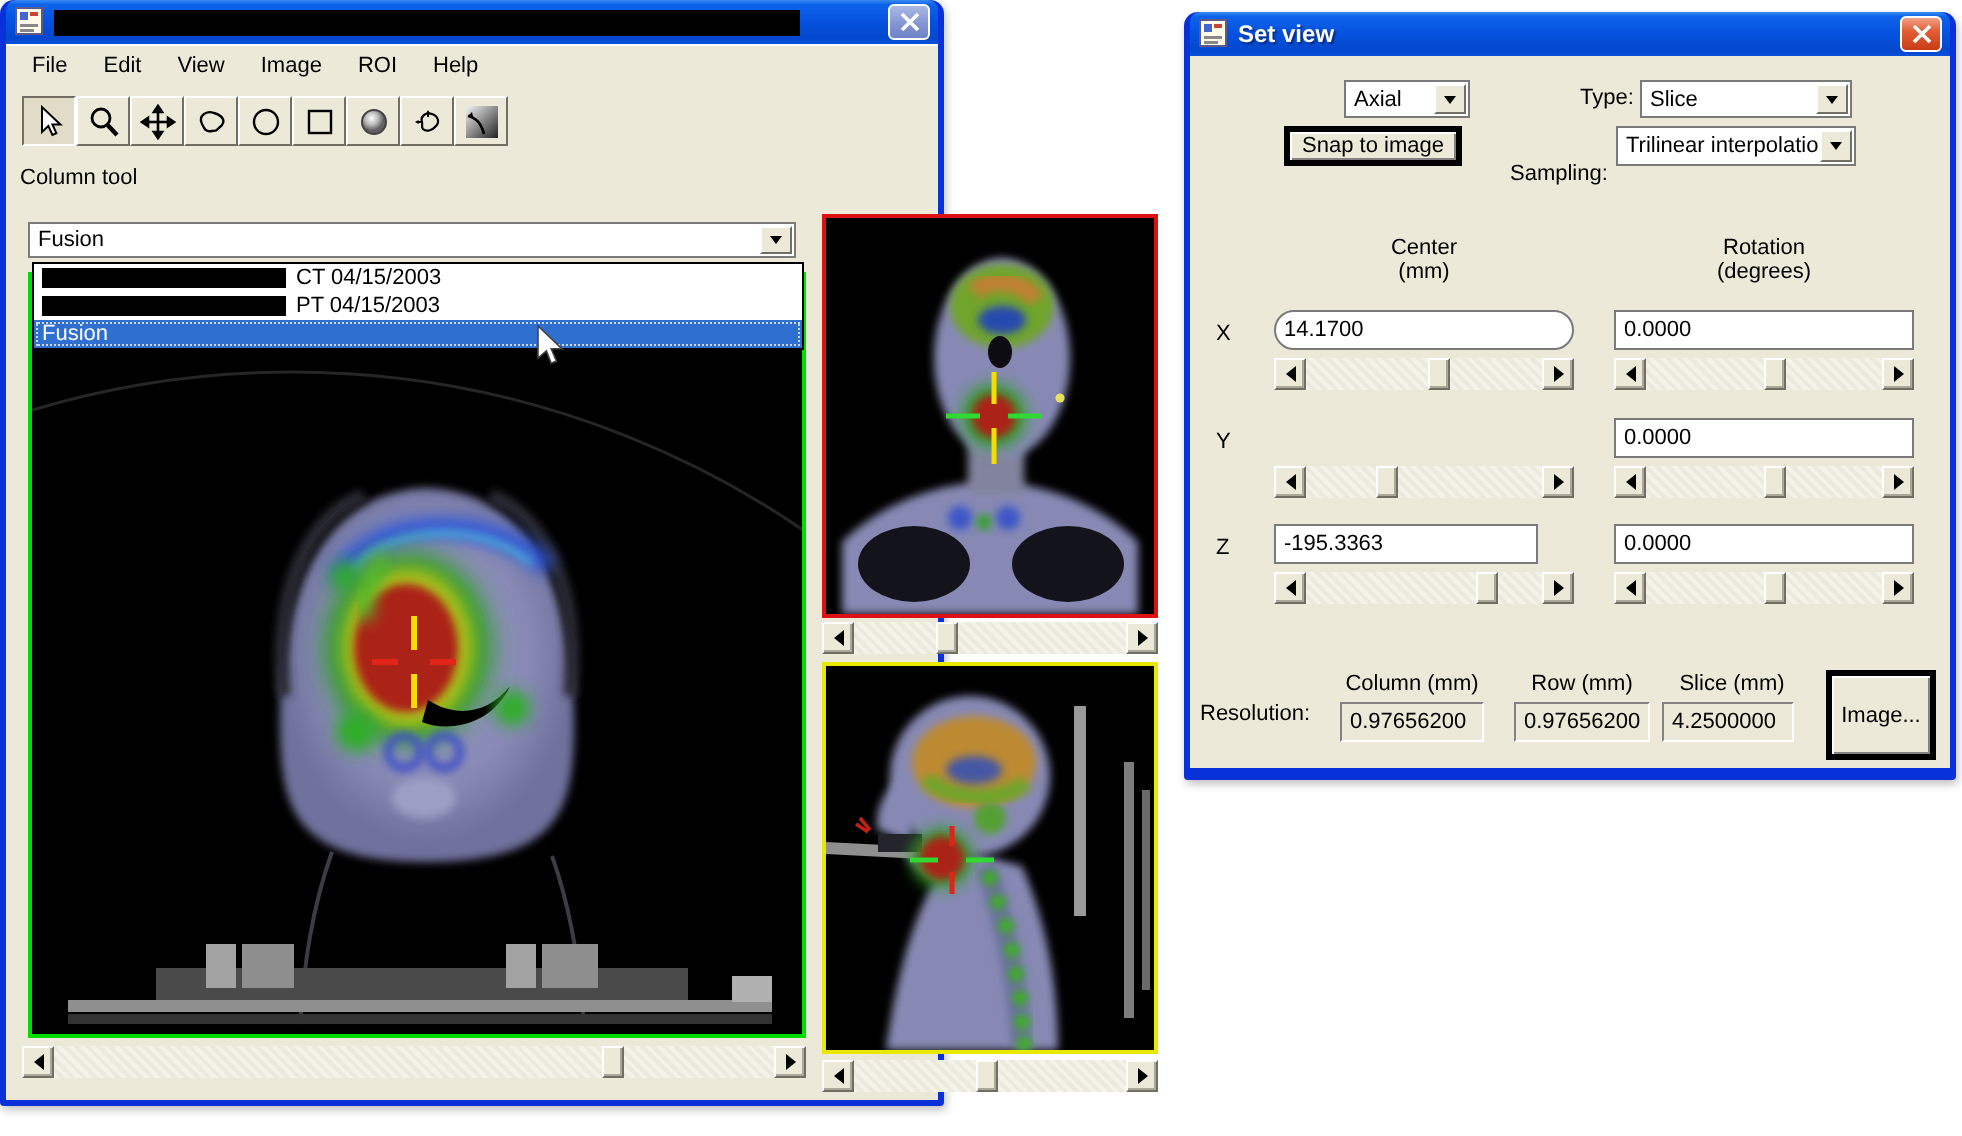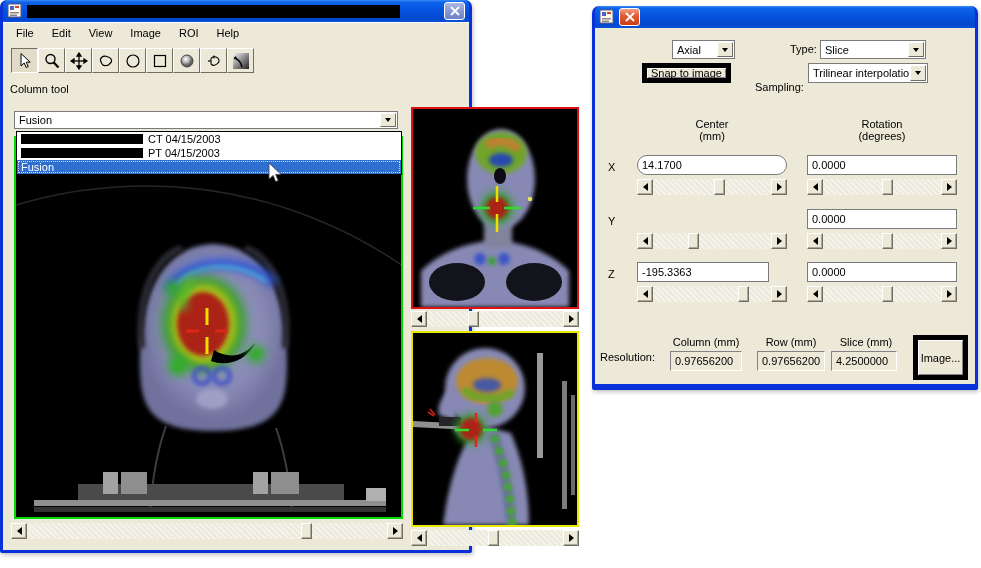--- a/index.html
+++ b/index.html
@@ -61,21 +61,21 @@
             box-shadow:inset -1px -1px 0 #aca899; display:flex; align-items:center; justify-content:center; }
   .sb-track { position:relative; flex:1; background:repeating-linear-gradient(45deg,#f5f3e8 0 2px,#eceade 2px 4px); }
   .sb-thumb { position:absolute; top:0; width:11px; height:16px; background:#ECE9D8;
               border:1px solid; border-color:#fff #716f64 #716f64 #fff; box-shadow:inset -1px -1px 0 #aca899; }
   .tri-left  { width:0; height:0; border:4px solid transparent; border-right:5px solid #000; border-left:none; }
   .tri-right { width:0; height:0; border:4px solid transparent; border-left:5px solid #000; border-right:none; }
 
   
   .label { position:absolute; font-size:11px; color:#000; white-space:nowrap; }
   .xp-button { position:absolute; background:#ECE9D8; font-size:11px; color:#000;
-               border:5px solid #000000; box-shadow:inset 1px 1px 0 #fff, inset -1px -1px 0 #848284;
+               border:3px solid #000000; box-shadow:inset 1px 1px 0 #fff, inset -1px -1px 0 #848284;
                display:flex; align-items:center; justify-content:center; }
   .xp-input { position:absolute; background:#fff; border:1px solid #7a7a7a; font-size:11px;
               font-family:"Liberation Sans",sans-serif; padding:0 4px; outline:none; }
   .hdr2 { position:absolute; font-size:11px; text-align:center; line-height:12px; }
   .sunken-box { position:absolute; background:#ECE9D8; font-size:11px; padding:3px 0 12px 4px;
                 border:1px solid; border-color:#848284 #fff #fff #848284; }
   .res-hdr { position:absolute; font-size:11px; text-align:center; }
 
   .cursor-overlay { position:absolute; z-index:60; pointer-events:none; }
 </style>
@@ -381,20 +381,21 @@
     <div class="titlebar">
       <span class="app-icon">
         <svg viewBox="0 0 16 16">
             <rect x="1" y="1" width="13" height="13" fill="#fffbe8" stroke="#5a5a8a"></rect>
             <rect x="3" y="3" width="4" height="4" fill="#4466cc"></rect>
             <rect x="8" y="3" width="4" height="2" fill="#cc4433"></rect>
             <rect x="3" y="9" width="9" height="1.5" fill="#888"></rect>
             <rect x="3" y="11.5" width="7" height="1.5" fill="#888"></rect>
           </svg>
       </span>
+      <span class="title-text">Set view</span>
       <span class="close-btn active-red">
         <svg width="10" height="10" viewBox="0 0 10 10">
             <path d="M1,1 L9,9 M9,1 L1,9" stroke="#fff" stroke-width="1.8"></path>
           </svg>
       </span>
     </div>
     <div class="client" style="height:356px;">
 
       <span class="label" style="left:43px; top:15px;margin-left:48px;">View:</span>
       <div class="combobox" style="left:77px; top:12px; width:63px; height:19px;">

